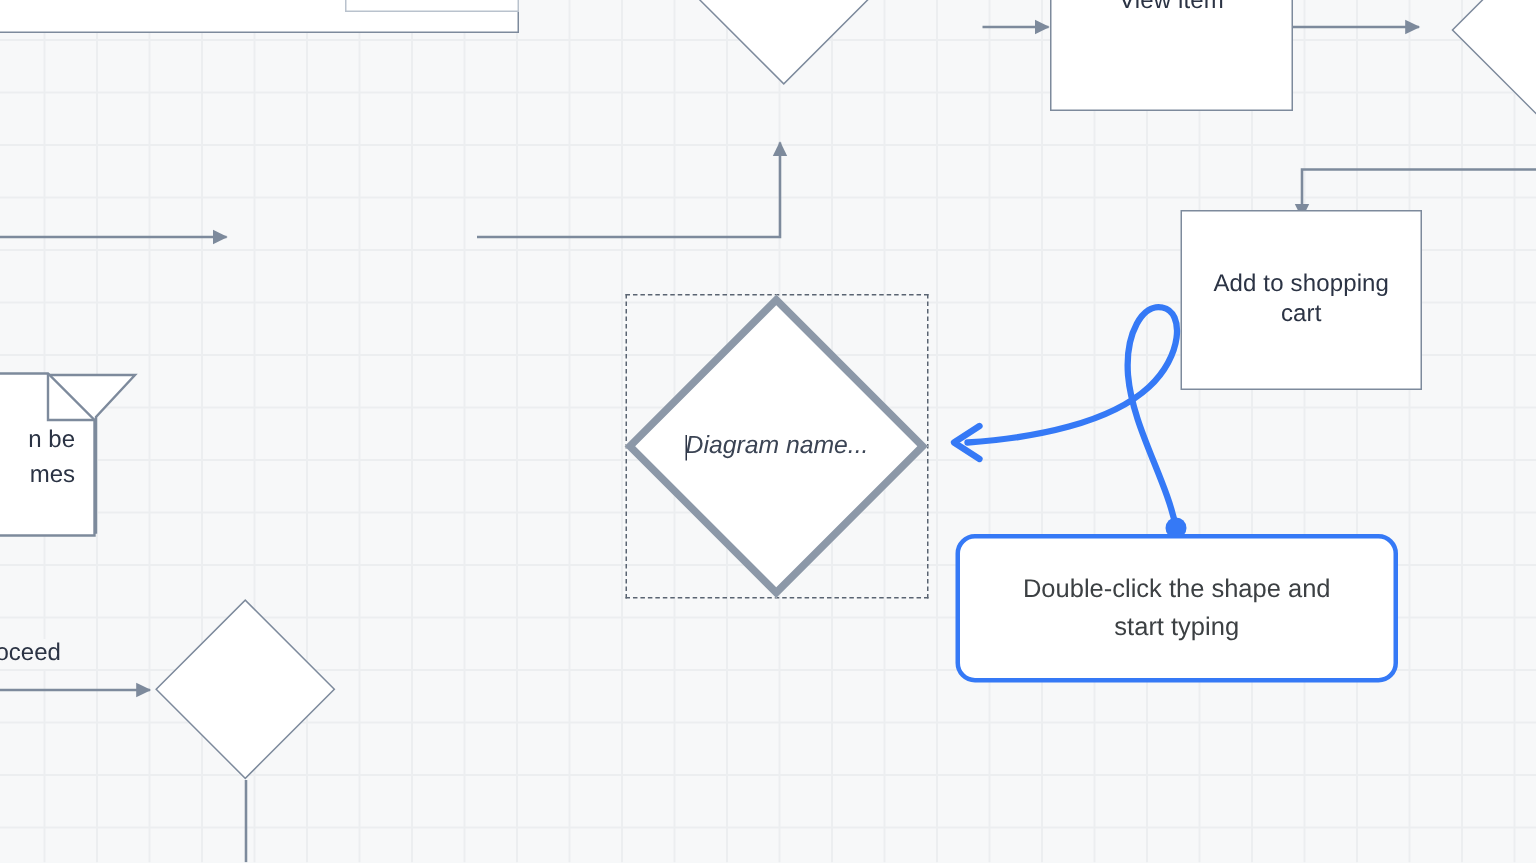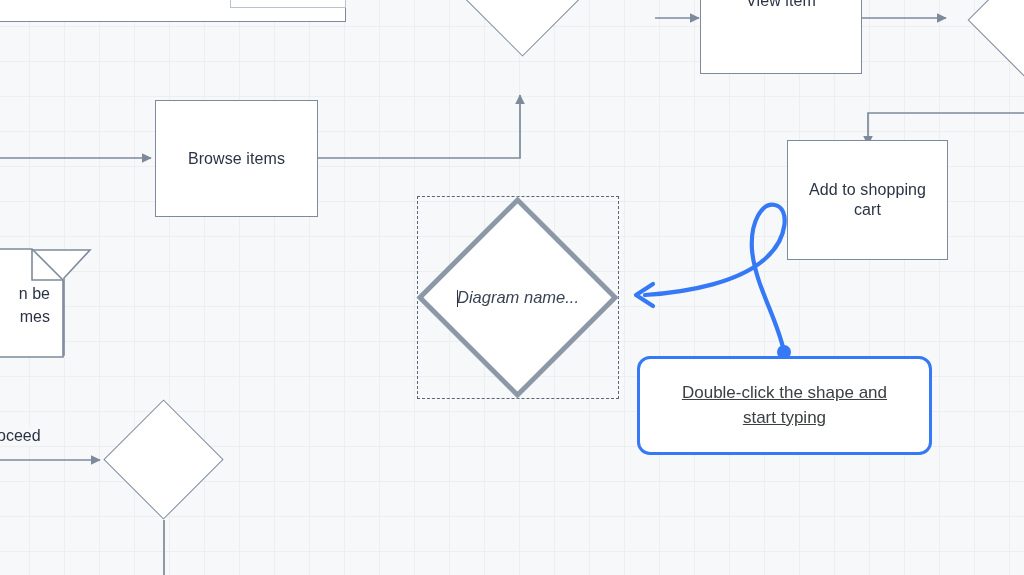--- a/index.html
+++ b/index.html
@@ -109,21 +109,21 @@
     border: 3px solid #3579f6;
     border-radius: 13px;
     display: flex;
     align-items: center;
     justify-content: center;
     text-align: center;
     color: #3c4043;
     font-size: 17px;
     line-height: 1.45;
   }
-  .tooltip span { display: block; padding: 0 14px; text-decoration: underline; }
+  .tooltip span { display: block; padding: 0 14px; }
 </style>
 </head>
 <body>
 
 <div id="canvas">
 
   <svg class="layer" viewBox="0 0 1024 575" width="1024" height="575">
     <defs>
       <marker id="ah" markerWidth="11" markerHeight="11" refX="9.2" refY="5.5" orient="auto" markerUnits="userSpaceOnUse">
         <path d="M0,0.6 L10,5.5 L0,10.4 Z" fill="#7d8a9c"></path>
@@ -160,23 +160,20 @@
   </svg>
 
   <div class="node" style="left:-10px; top:-62px; width:356px; height:84px;">
   </div>
   <div class="node" style="left:230px; top:-68px; width:116px; height:76px; border-color:#b9c2cd;">
   </div>
   <div class="shape-label" style="left:230px; top:-22px; width:116px; height:28px;">
     <span>not found</span>
   </div>
 
-  <div class="node" style="left:155px; top:100px; width:163px; height:117px;">
-    <span>Browse items</span>
-  </div>
 
   <div class="node" style="left:700px; top:-38px; width:162px; height:112px;">
     <span style="padding-bottom:34px;">View item</span>
   </div>
 
   <div class="node" style="left:787px; top:140px; width:161px; height:120px;">
     <span>Add to shopping cart</span>
   </div>
 
   <div class="diamond" style="left:480px; top:-46px; width:85px; height:85px;"></div>

